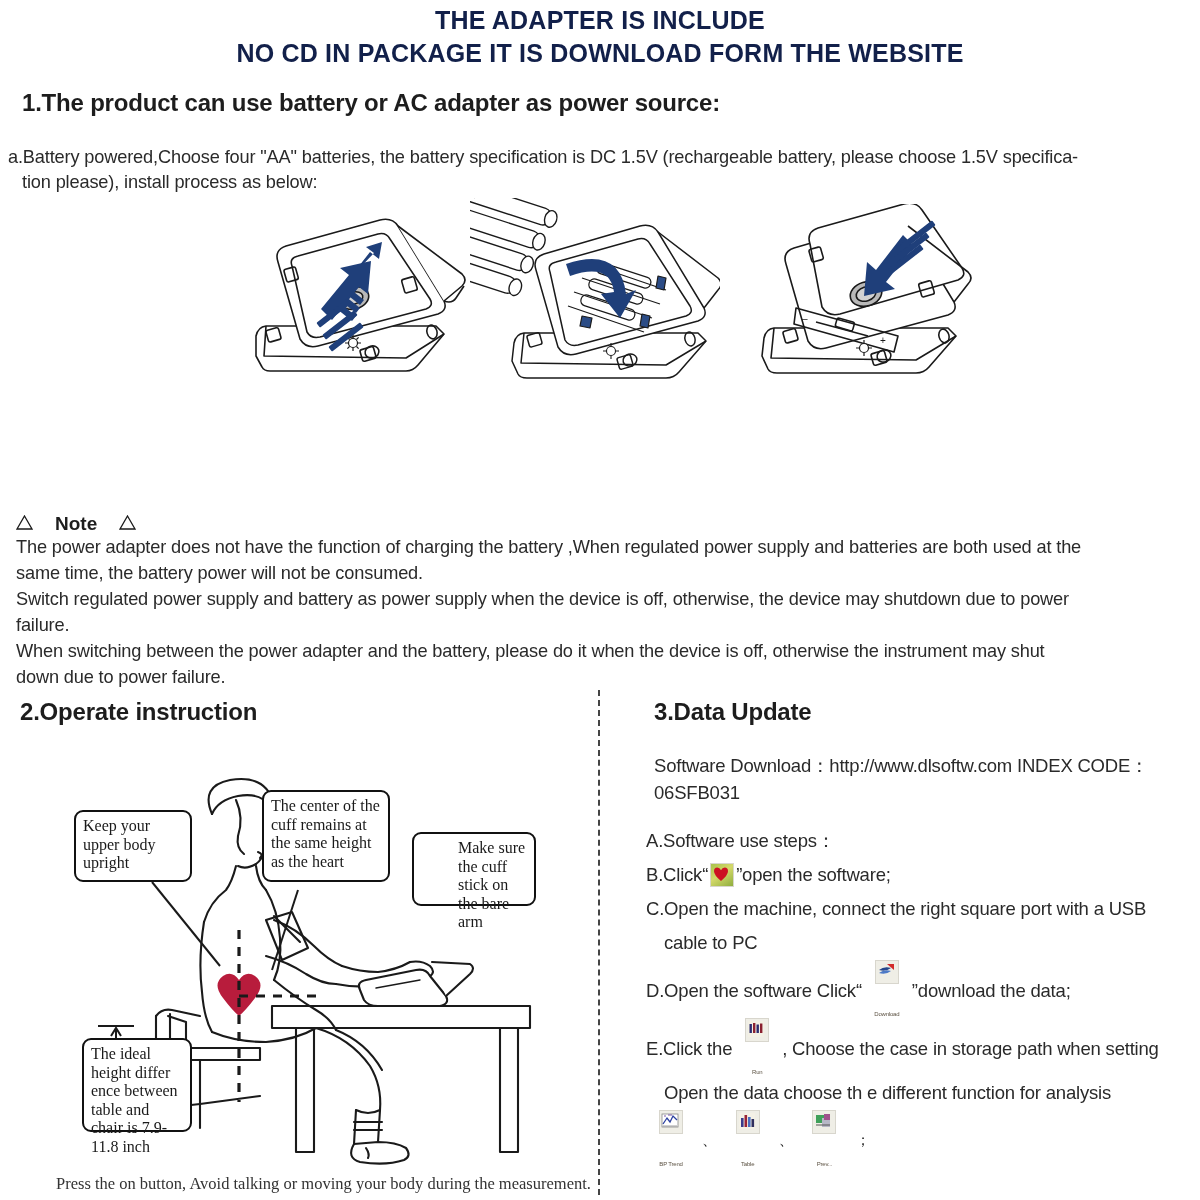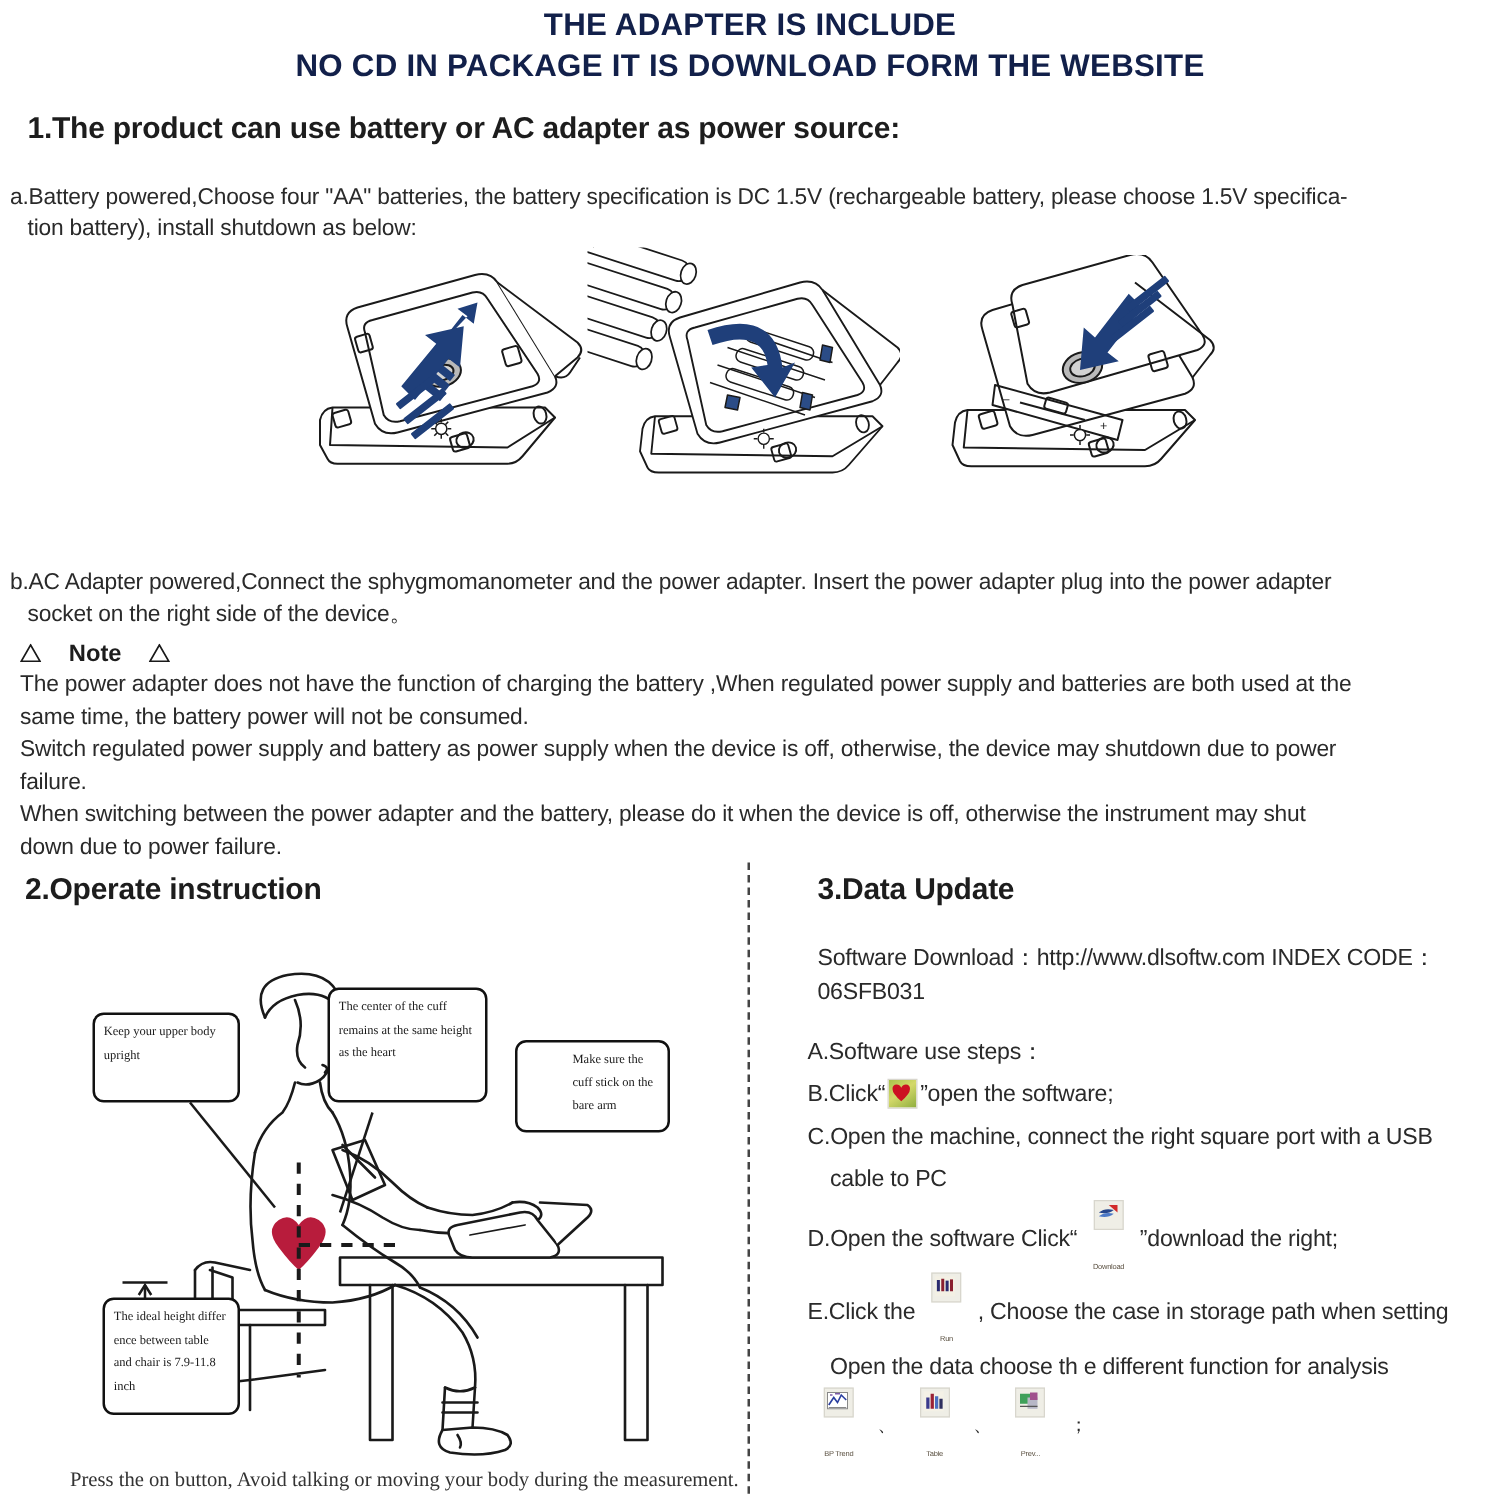--- a/index.html
+++ b/index.html
@@ -141,21 +141,21 @@
     width: 520px;
     height: 390px;
   }
 
   .callout {
     position: absolute;
     border: 2px solid #111;
     border-radius: 9px;
     background: #fff;
     font-family: "Liberation Serif", serif;
-    font-size: 10px;
+    font-size: 16px;
     line-height: 18.5px;
     color: #1a1a1a;
     padding: 5px 7px;
     box-sizing: border-box;
   }
 
   .caption-bottom {
     position: absolute;
     top: 1174px;
     left: 56px;
@@ -243,21 +243,21 @@
 
   <div class="title-block">
     <div class="title-line">THE ADAPTER IS INCLUDE</div>
     <div class="title-line">NO CD IN PACKAGE IT IS DOWNLOAD FORM THE WEBSITE</div>
   </div>
 
   <div class="h-sec1">1.The product can use battery or AC adapter as power source:</div>
 
   <div class="para-a">
     <span>a.Battery powered,Choose four "AA" batteries, the battery specification is DC 1.5V (rechargeable battery, please choose 1.5V specifica-</span>
-    <span class="l2">tion battery), install shutdown as  below:</span>
+    <span class="l2">tion please), install process as  below:</span>
   </div>
 
   <div class="diagrams">
 
     <svg class="dev" style="left:248px; top:10px;" width="230" height="180" viewBox="0 0 230 180">
       <g fill="none" stroke="#1a1a1a" stroke-width="1.6" stroke-linejoin="round">
 
         <path d="M8 150 L14 161 Q16 165 22 165 L158 165 Q165 165 170 159 L196 128 L188 120 L18 120 Q10 121 8 130 Z" fill="#fff"></path>
         <path d="M18 120 L16 150 L158 152 L196 128"></path>
 
@@ -394,24 +394,20 @@
 
       <g fill="#1f3f7a">
         <path d="M166 42 L138 78 L147 85 L116 92 L119 58 L128 66 L155 31 Z"></path>
         <rect x="150" y="28" width="40" height="6" rx="1" transform="rotate(-38 170 31)"></rect>
         <rect x="144" y="40" width="40" height="6" rx="1" transform="rotate(-38 164 43)"></rect>
         <rect x="138" y="52" width="40" height="6" rx="1" transform="rotate(-38 158 55)"></rect>
       </g>
     </svg>
   </div>
 
-  <div class="para-b">
-    <span>b.AC Adapter powered,Connect the sphygmomanometer and the power adapter. Insert the power adapter plug into the power adapter</span>
-    <span class="l2">socket on the right side of the device。</span>
-  </div>
 
   <div class="note-head">
     <span class="tri">
       <svg width="17" height="15" viewBox="0 0 17 15">
           <path d="M8.5 1 L16 14 L1 14 Z" fill="none" stroke="#1a1a1a" stroke-width="1.3"></path>
         </svg>
     </span>
     <span>Note</span>
     <span class="tri">
       <svg width="17" height="15" viewBox="0 0 17 15">
@@ -567,21 +563,21 @@
       <span>D.Open the software Click“</span><span class="icobox">
           <span class="ico">
             <svg width="20" height="20" viewBox="0 0 20 20">
               <rect x="2" y="2" width="16" height="16" fill="#efeee6"></rect>
               <path d="M11 3 L18 3 L18 9 Z" fill="#d22a2a"></path>
               <path d="M3 9 Q8 5 15 7 Q10 11 3 9 Z" fill="#26468c"></path>
               <path d="M3 12 Q8 8 15 10 Q10 14 3 12 Z" fill="#4c79c7"></path>
             </svg>
           </span>
           <span class="ico-lbl">Download</span>
-        </span><span>”download the right;</span>
+        </span><span>”download the data;</span>
     </span>
 
     <span class="row">
       <span>E.Click the</span><span class="icobox">
           <span class="ico">
             <svg width="20" height="20" viewBox="0 0 20 20">
               <rect x="2" y="2" width="16" height="16" fill="#f3f0e4"></rect>
               <rect x="3.5" y="5" width="2.4" height="9" fill="#2a2a6e"></rect>
               <rect x="7" y="4" width="2.4" height="10" fill="#8a2030"></rect>
               <rect x="10.5" y="5.5" width="2.4" height="8.5" fill="#2a2a6e"></rect>

